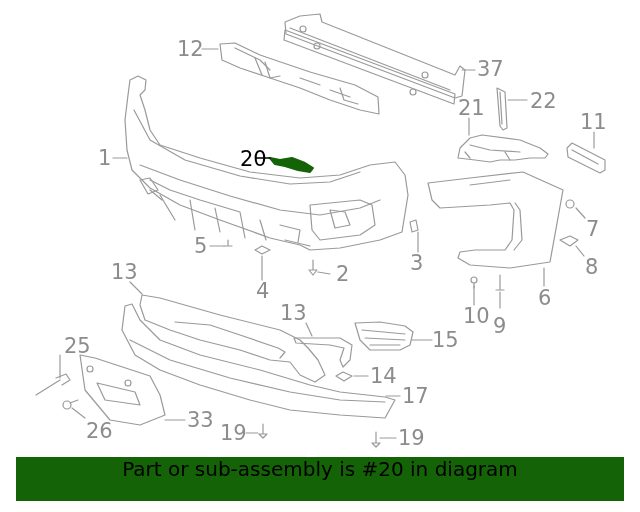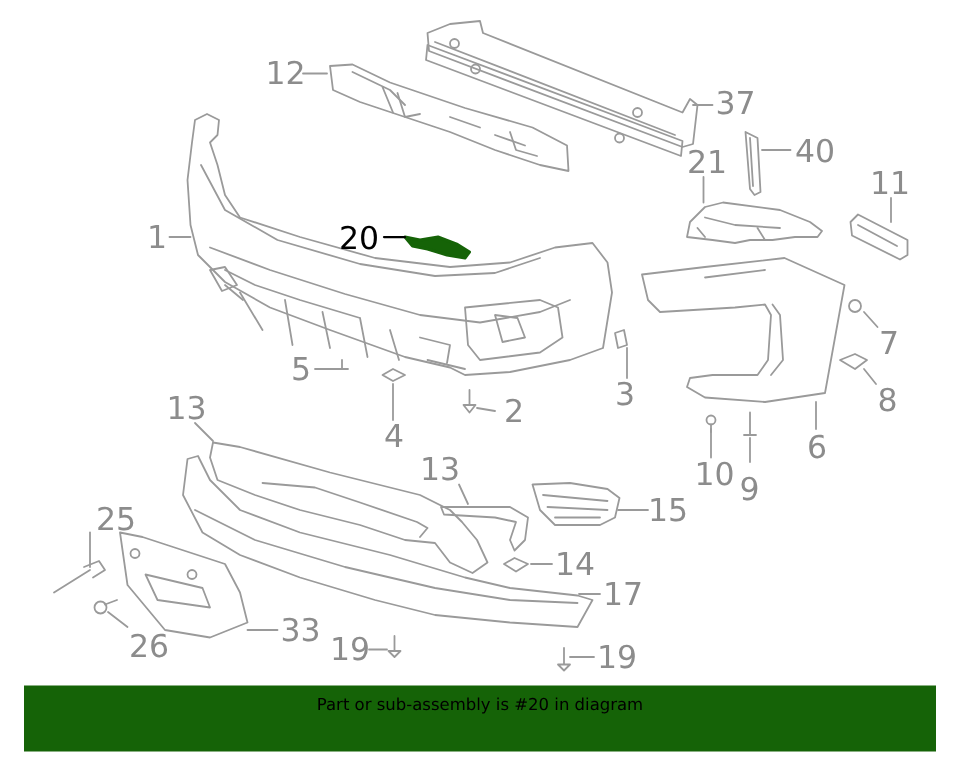--- a/index.html
+++ b/index.html
@@ -1,20 +1,20 @@
 <!DOCTYPE html>
 <html><head>
 <meta charset="utf-8">
 <style>
   html, body { margin: 0; padding: 0; background: #ffffff; }
   body { width: 640px; height: 512px; position: relative; overflow: hidden; font-family: "DejaVu Sans", sans-serif; }
   #diagram { position: absolute; left: 0; top: 0; width: 640px; height: 455px; }
   .callout { position: absolute; font-family: "DejaVu Sans", sans-serif; font-size: 21px; color: #8c8c8c; line-height: 1; white-space: nowrap; }
-  .callout.highlight { color: #000000; }
-  #banner { position: absolute; left: 16px; top: 457px; width: 608px; height: 44px; background: #156307; color: #000; text-align: center; font-size: 11px; line-height: 19px; padding-top: 3px; box-sizing: border-box; }
+  .callout.highlight { color: #000000; margin-left: 14px; }
+  #banner { position: absolute; left: 16px; top: 457px; width: 608px; height: 44px; background: #156307; color: #000; text-align: center; font-size: 20px; line-height: 19px; padding-top: 3px; box-sizing: border-box; }
   #banner div { white-space: nowrap; }
 </style>
 </head>
 <body>
 
 <svg id="diagram" viewBox="0 0 640 455" xmlns="http://www.w3.org/2000/svg">
   <g fill="none" stroke="#9a9a9a" stroke-width="1.2" stroke-linejoin="round" stroke-linecap="round">
 
     <g>
       <path d="M285 22 L300 16 L320 14 L322 22 L455 75 L460 66 L465 70 L462 96 L455 98 L286 34 Z"></path>
@@ -189,21 +189,21 @@
   <span class="callout" style="left:177px;top:39px">12</span>
   <span class="callout" style="left:111px;top:262px">13</span>
   <span class="callout" style="left:370px;top:366px">14</span>
   <span class="callout" style="left:432px;top:330px">15</span>
   <span class="callout" style="left:280px;top:303px">13</span>
   <span class="callout" style="left:402px;top:386px">17</span>
   <span class="callout" style="left:220px;top:423px">19</span>
   <span class="callout" style="left:398px;top:428px">19</span>
   <span class="callout highlight" style="left:226px;top:149px">20</span>
   <span class="callout" style="left:458px;top:98px">21</span>
-  <span class="callout" style="left:530px;top:91px">40</span>
+  <span class="callout" style="left:530px;top:91px">22</span>
   <span class="callout" style="left:477px;top:59px">37</span>
   <span class="callout" style="left:187px;top:410px">33</span>
   <span class="callout" style="left:64px;top:336px">25</span>
   <span class="callout" style="left:86px;top:421px">26</span>
 </div>
 
 <div id="banner">
   <div>Part or sub-assembly is #20 in diagram</div>
 </div>
 

